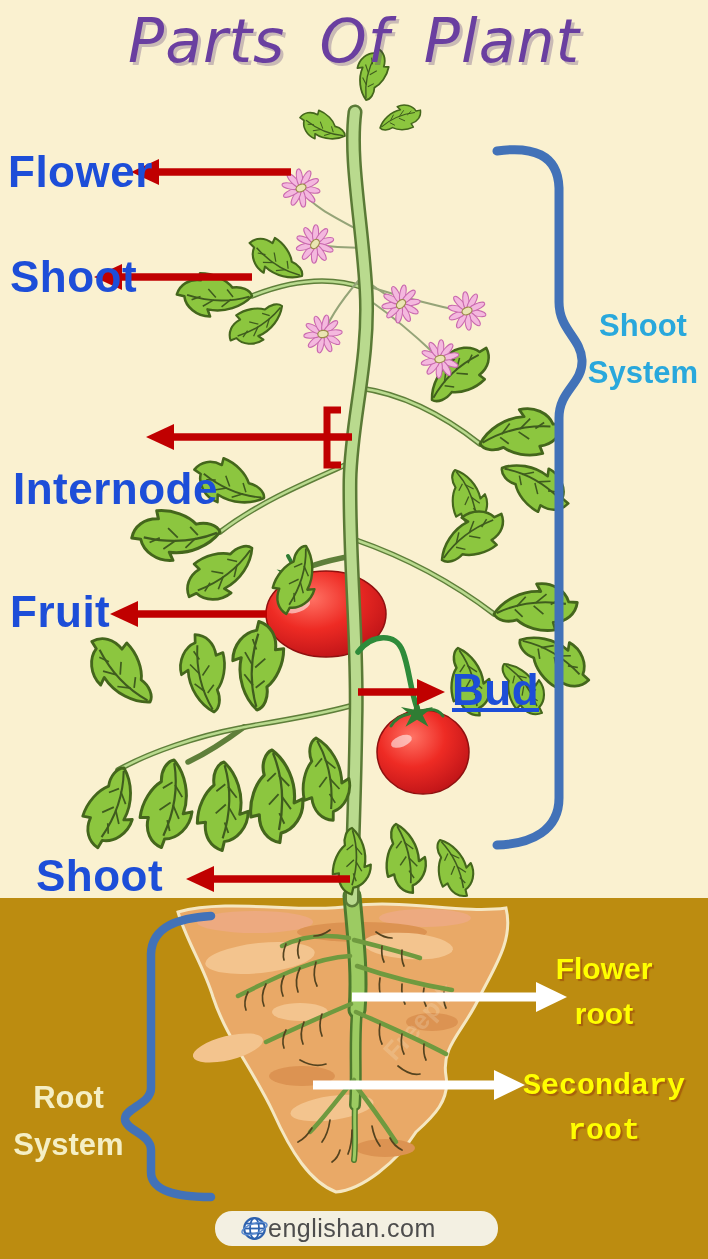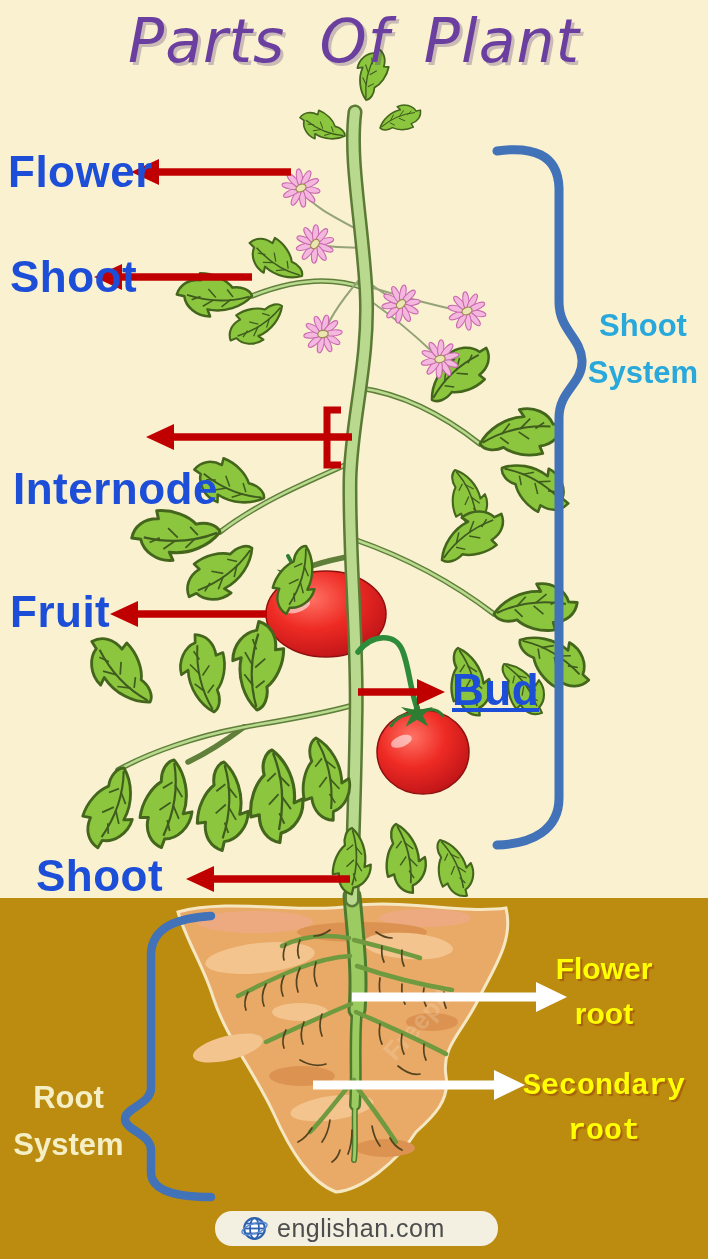--- a/index.html
+++ b/index.html
@@ -25,21 +25,21 @@
   #lbl-stem{left:36px;top:851px;}
   .sys{font-weight:bold;font-size:31px;text-align:center;line-height:47px;white-space:normal;}
   #shoot-system{left:568px;top:302px;width:150px;color:#29A8DC;}
   #root-system{left:6px;top:1074px;width:125px;color:#F5EFC5;}
   .rootlbl{font-weight:bold;font-size:30px;text-align:center;line-height:45px;
     color:#FFFF00;text-shadow:2px 2px 1px rgba(150,60,10,0.55);white-space:normal;}
   #primary-root{left:534px;top:946px;width:140px;}
   #secondary-root{left:516px;top:1064px;width:176px;font-family:Liberation Mono, monospace;}
   #watermark-pill{
     left:215px;top:1211px;width:283px;height:35px;background:#F3F0E2;
-    border-radius:17px;display:flex;align-items:center;gap:9px;
+    border-radius:17px;display:flex;align-items:center;
     padding-left:26px;box-sizing:border-box;
   }
   #watermark-text{font-size:25px;color:#4d4d4d;letter-spacing:.5px;}
 </style>
 </head>
 <body>
 
 <div id="canvas">
 
 <svg id="art" viewBox="0 0 708 1259">

